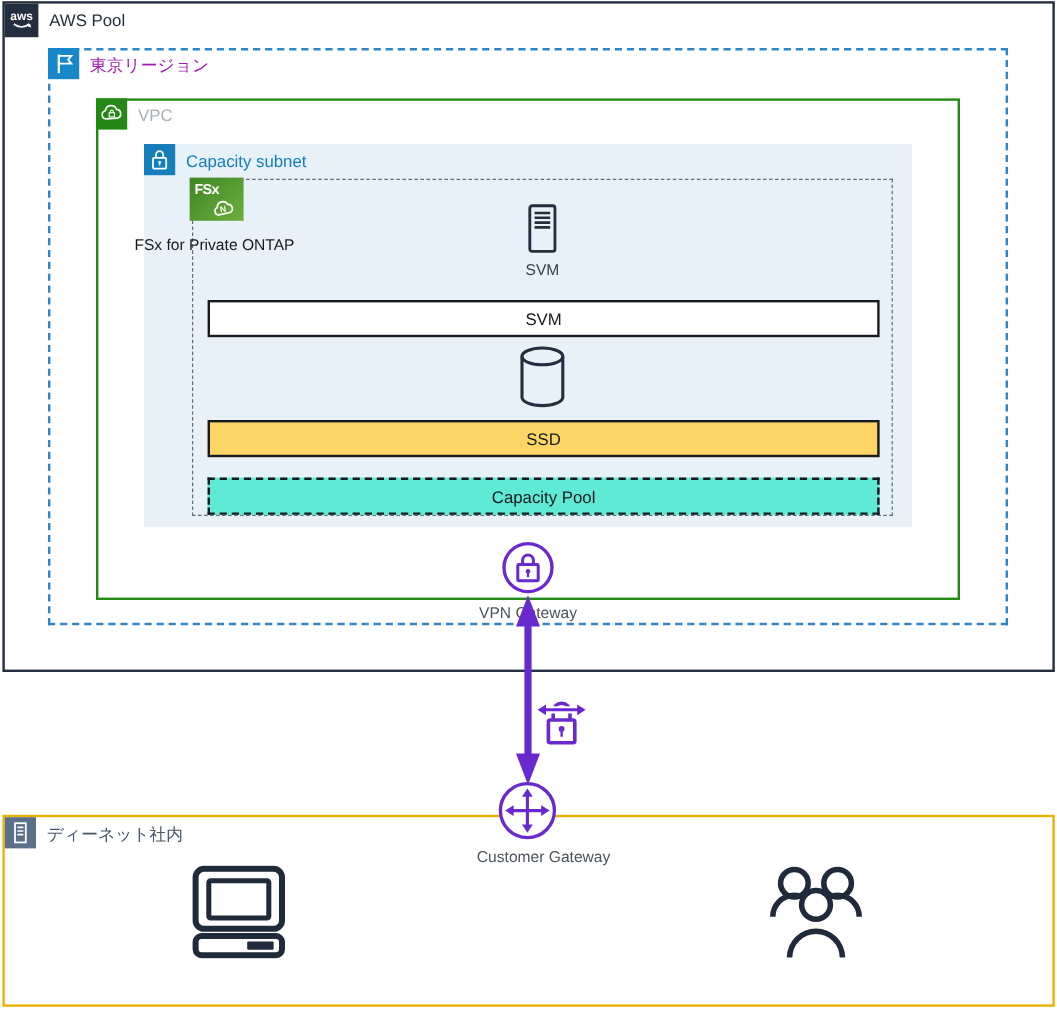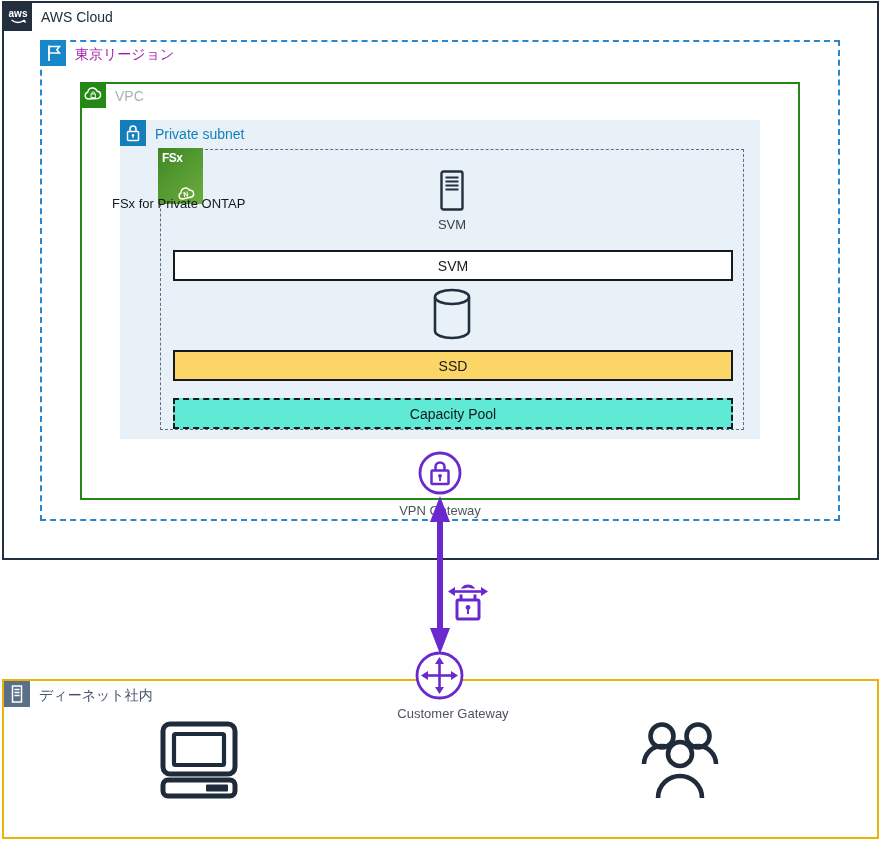--- a/index.html
+++ b/index.html
@@ -57,21 +57,21 @@
     left: 173px; width: 560px; height: 31px;
     display: flex; align-items: center; justify-content: center;
     font-size: 14px; color: #16191F;
   }
   .bar-svm { top: 250px; background: #ffffff; border: 2px solid #16191F; }
   .bar-ssd { top: 350px; background: #FBD565; border: 2px solid #16191F; }
   .bar-cap { top: 398px; background: #5eead4; border: 2px dashed #16191F; }
 
   
   .fsx-icon {
-    left: 158px; top: 148px; width: 45px; height: 56px;
+    left: 158px; top: 148px; width: 45px; height: 36px;
     background: linear-gradient(135deg, #3F8624 0%, #6CAE3E 100%);
     color: #ffffff;
   }
   .fsx-badge { position: absolute; left: 4px; top: 3px; font-size: 12px; font-weight: bold; letter-spacing: -0.5px; }
   .fsx-cloud { position: absolute; right: 2px; bottom: 3px; transform: rotate(-10deg); }
 
   .small-label { font-size: 13px; color: #16191F; white-space: nowrap; }
   .center-label { text-align: center; }
   .gw-label { font-size: 13px; color: #4D545E; }
 
@@ -82,21 +82,21 @@
 
 <div class="abs aws-cloud">
   <div class="hdr">
     <div class="chip navy-bg">
       <svg width="28" height="28" viewBox="0 0 28 28">
         <text x="14" y="14" text-anchor="middle" font-size="10" font-weight="bold" fill="#ffffff" font-family="Liberation Sans, sans-serif">aws</text>
         <path d="M7.5 17 Q14 22 20.5 17" stroke="#ffffff" stroke-width="1.4" fill="none"></path>
         <path d="M20.5 17 l0.6 2 -2 -0.7" stroke="#ffffff" stroke-width="1.2" fill="none"></path>
       </svg>
     </div>
-    <div class="hdr-label lbl-navy">AWS Cloud</div>
+    <div class="hdr-label lbl-navy">AWS Pool</div>
   </div>
 </div>
 
 <div class="abs region">
   <div class="hdr" style="left:-2px; top:-2px;">
     <div class="chip chip-sm blue-bg">
       <svg width="26" height="26" viewBox="0 0 26 26">
         <path d="M9 5.5 V21" stroke="#ffffff" stroke-width="1.8" fill="none"></path>
         <path d="M9 6.5 H19.5 L16.8 9.8 L19.5 13 H9 Z" stroke="#ffffff" stroke-width="1.5" fill="none"></path>
       </svg>
@@ -121,21 +121,21 @@
 <div class="abs subnet">
   <div class="hdr">
     <div class="chip chip-sm" style="background:#147EBA">
       <svg width="26" height="26" viewBox="0 0 26 26">
         <rect x="7.5" y="11.5" width="11" height="9" rx="1" stroke="#ffffff" stroke-width="1.5" fill="none"></rect>
         <path d="M10 11.5 v-2.6 a3 3 0 0 1 6 0 v2.6" stroke="#ffffff" stroke-width="1.5" fill="none"></path>
         <circle cx="13" cy="15.3" r="1.2" fill="#ffffff"></circle>
         <path d="M13 16 V18" stroke="#ffffff" stroke-width="1.2"></path>
       </svg>
     </div>
-    <div class="hdr-label" style="color:#147EBA">Private subnet</div>
+    <div class="hdr-label" style="color:#147EBA">Capacity subnet</div>
   </div>
 </div>
 
 <div class="abs fsx-group"></div>
 
 <div class="abs fsx-icon">
   <span class="fsx-badge">FSx</span>
   <span class="fsx-cloud">
     <svg width="26" height="17" viewBox="0 0 26 17">
       <path d="M6.5 14 a3.2 3.2 0 0 1 -0.4 -6.3 a4.6 4.6 0 0 1 8.9 -1 a3.5 3.5 0 0 1 0.7 6.9 Z" stroke="#ffffff" stroke-width="1.4" fill="none" stroke-linejoin="round"></path>

